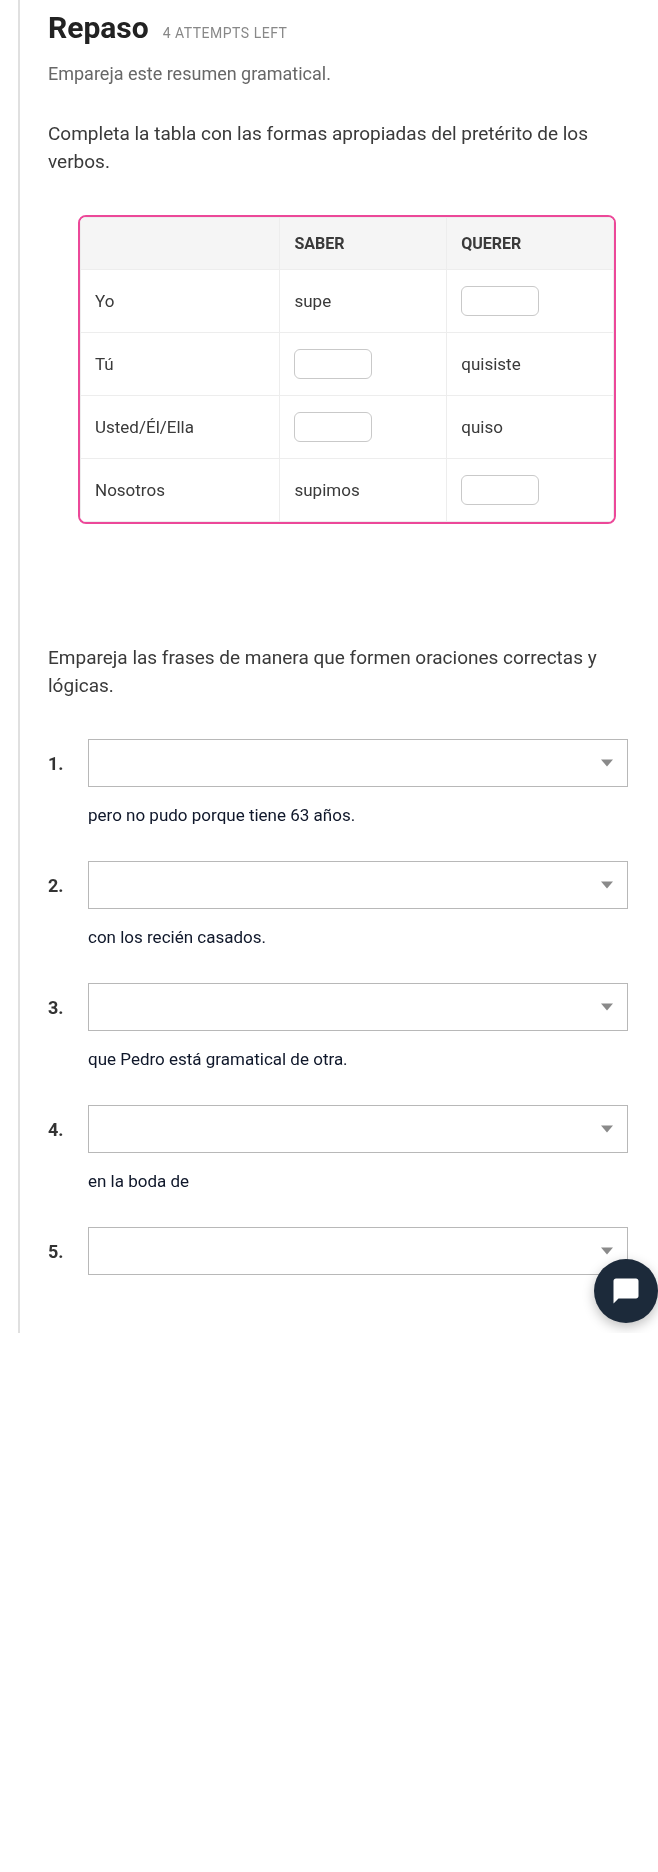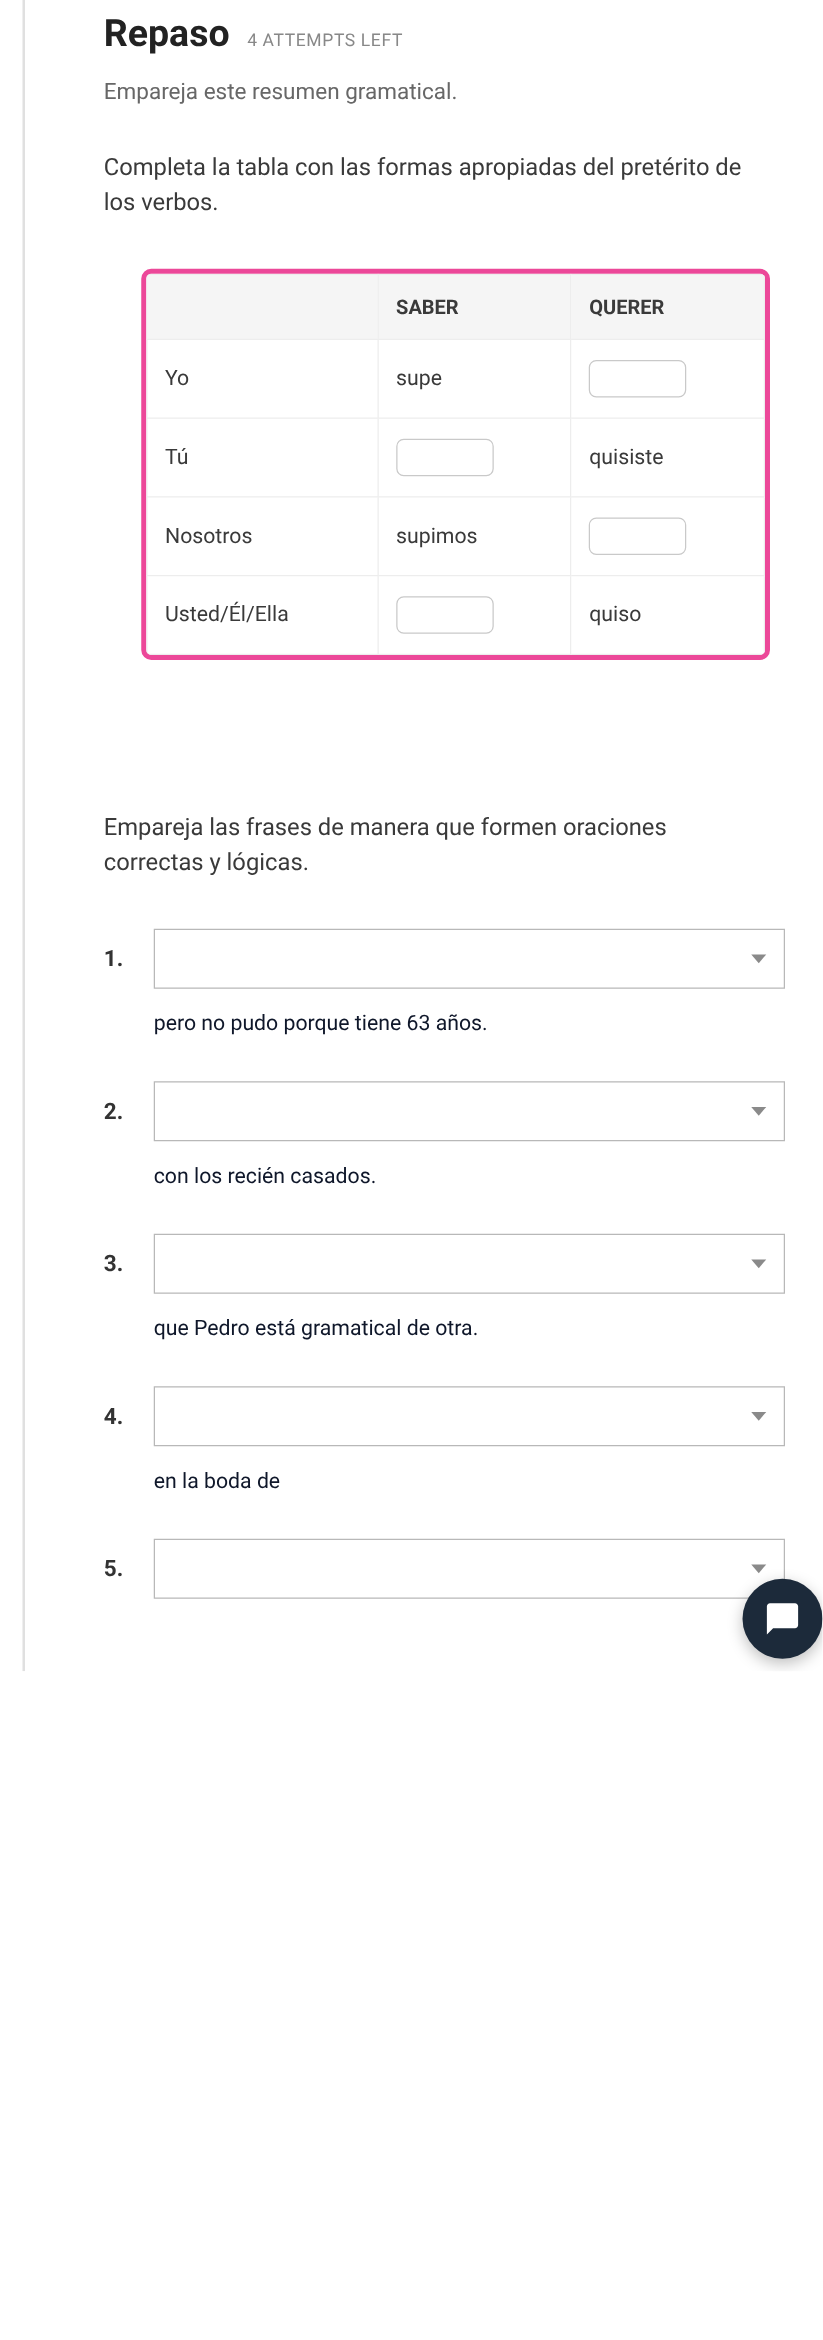--- a/index.html
+++ b/index.html
@@ -12,31 +12,31 @@
   position: relative;
 }
 .left-bar {
   position: absolute;
   left: 18px;
   top: 0;
   bottom: 0;
   width: 2px;
   background: #e0e0e0;
 }
-.content { padding-left: 83px; padding-right: 30px; padding-top: 10px; }
+.content { padding-left: 48px; padding-right: 30px; padding-top: 10px; }
 .title-row { display: flex; align-items: baseline; gap: 14px; margin-bottom: 18px; }
 .title { font-size: 30px; font-weight: 700; color: #222; }
 .attempts { font-size: 14px; color: #888; letter-spacing: 0.5px; }
 .subtitle { font-size: 18px; color: #676767; margin-bottom: 36px; }
 .instruction { font-size: 19px; color: #3a3a3a; line-height: 1.45; margin-bottom: 40px; padding-right: 20px; }
 .section { margin-bottom: 120px; }
 
 
 .table-wrap {
-  border: 4px solid #ec4899;
+  border: 2px solid #ec4899;
   border-radius: 8px;
   overflow: hidden;
   margin: 0 12px 0 30px;
 }
 table { width: 100%; border-collapse: collapse; }
 th, td {
   border: 1px solid #ededed;
   padding: 16px 14px;
   text-align: left;
   font-size: 17px;
@@ -153,28 +153,28 @@
             <td>Yo</td>
             <td>supe</td>
             <td><input class="cell-input" style=""></td>
           </tr>
           <tr>
             <td>Tú</td>
             <td><input class="cell-input" style=""></td>
             <td>quisiste</td>
           </tr>
           <tr>
+            <td>Usted/Él/Ella</td>
+            <td><input class="cell-input" style=""></td>
+            <td>quiso</td>
+          </tr>
+          <tr>
             <td>Nosotros</td>
             <td>supimos</td>
             <td><input class="cell-input" style=""></td>
-          </tr>
-          <tr>
-            <td>Usted/Él/Ella</td>
-            <td><input class="cell-input" style=""></td>
-            <td>quiso</td>
           </tr>
         </tbody>
       </table>
     </div>
   </div>
 
   <div>
     <div class="instruction">Empareja las frases de manera que formen oraciones correctas y lógicas.</div>
 
     <div class="match-row">

